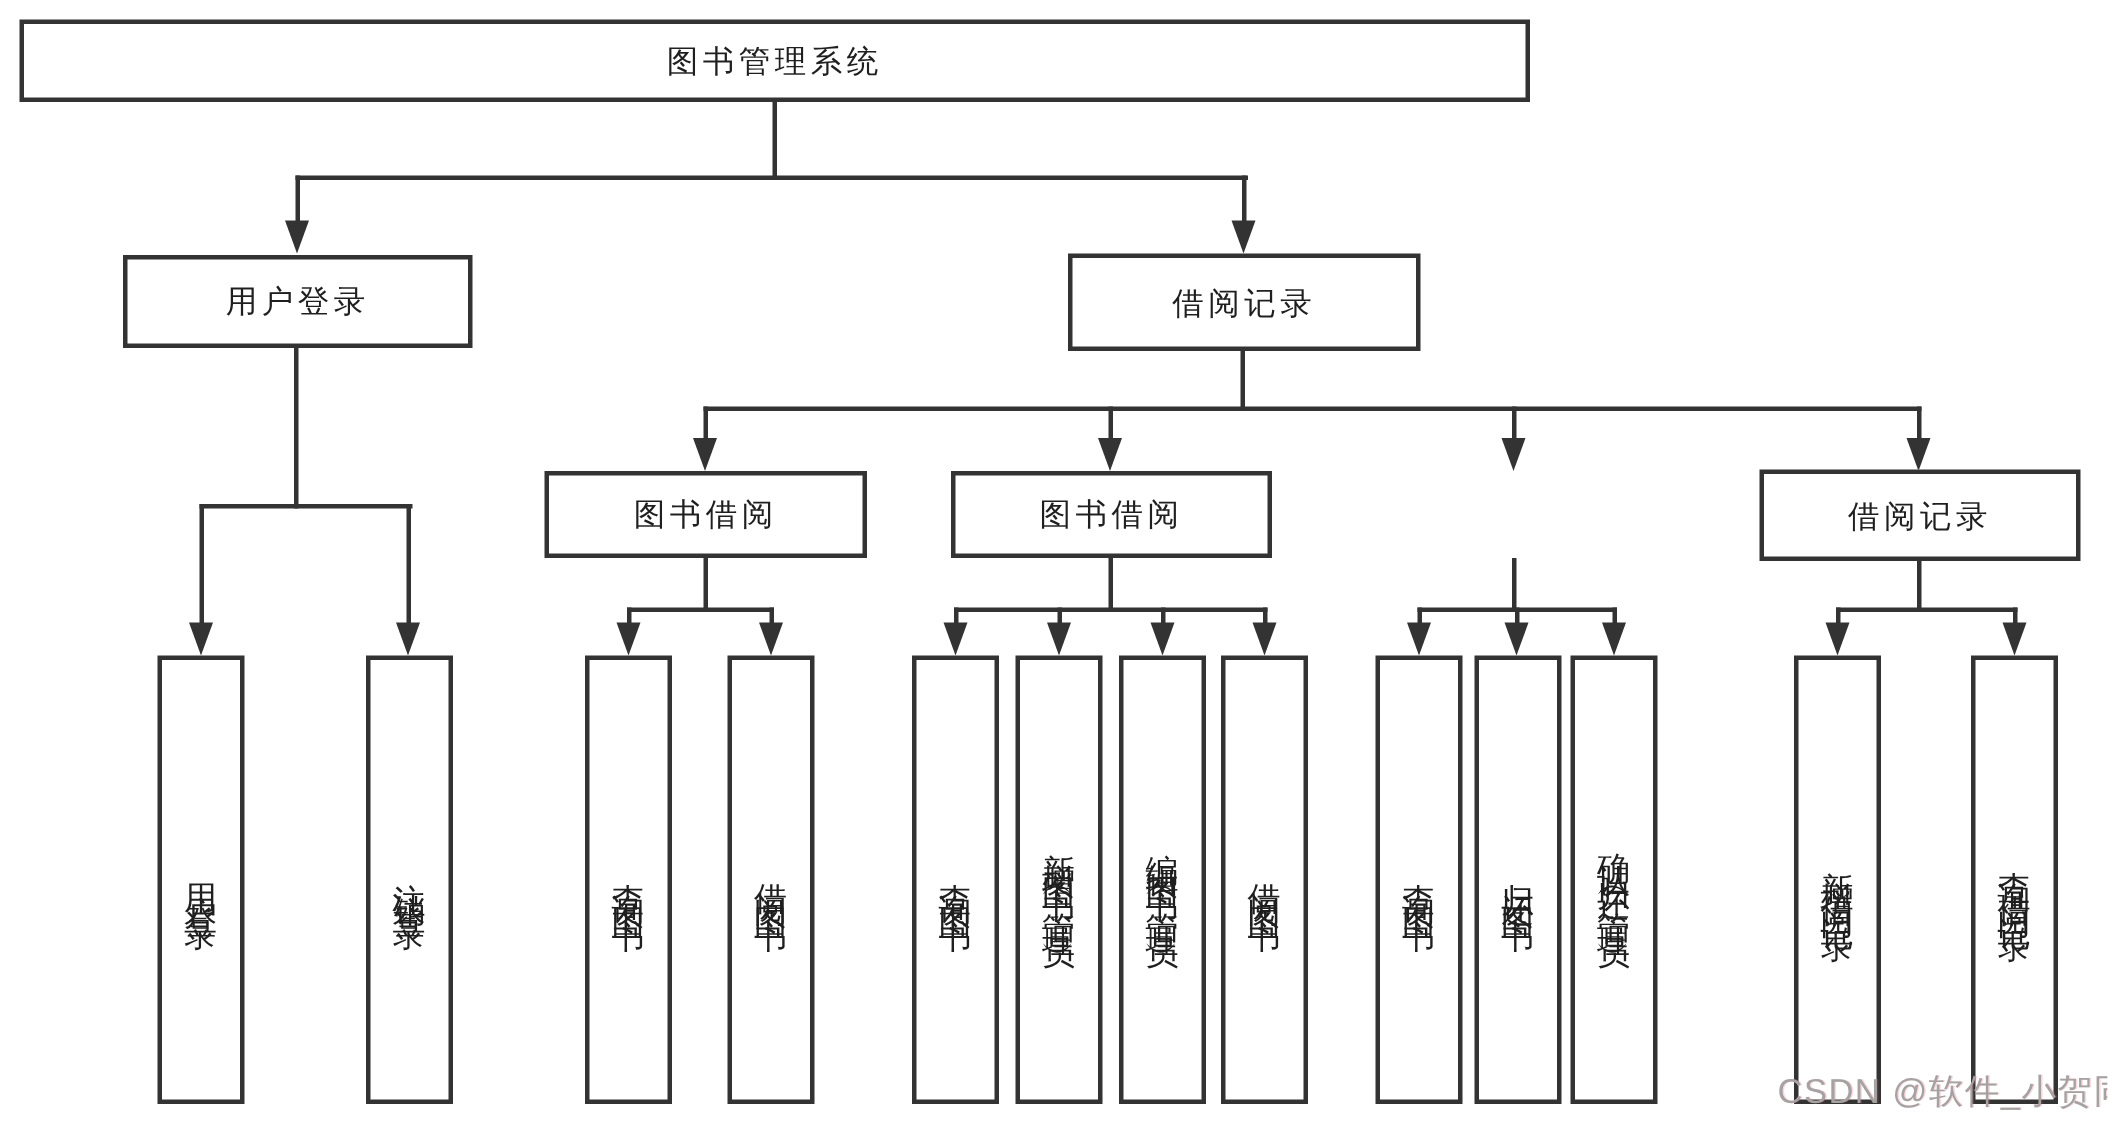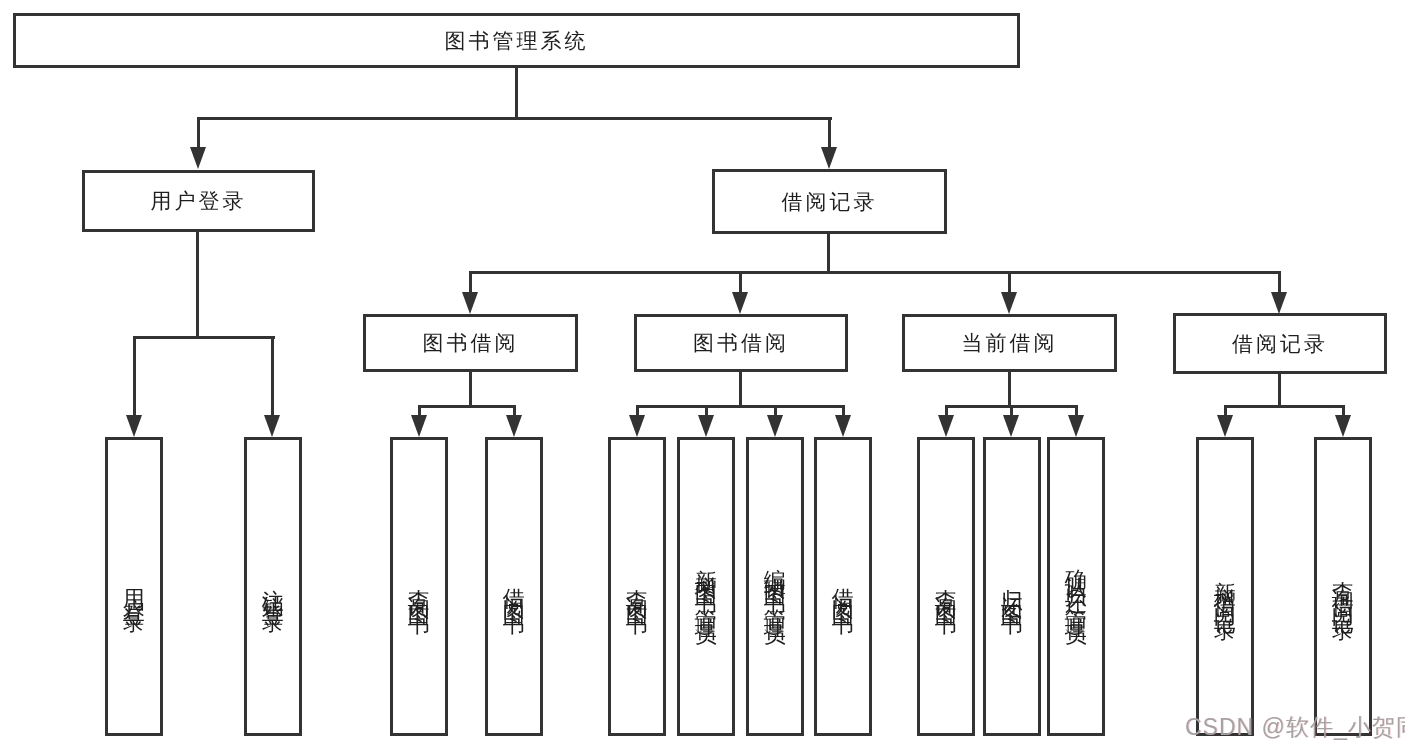--- a/index.html
+++ b/index.html
@@ -75,23 +75,20 @@
   <div class="vline" style="left:1008px;top:271px;height:23px;"></div>
   <div class="tri" style="left:1001px;top:292px;"></div>
   <div class="vline" style="left:1278px;top:271px;height:23px;"></div>
   <div class="tri" style="left:1271px;top:292px;"></div>
 
   <div class="box" style="left:363px;top:314px;width:215px;height:58px;">
     <span class="hlabel">图书借阅</span>
   </div>
   <div class="box" style="left:634px;top:314px;width:214px;height:58px;">
     <span class="hlabel">图书借阅</span>
-  </div>
-  <div class="box" style="left:902px;top:314px;width:215px;height:58px;">
-    <span class="hlabel">当前借阅</span>
   </div>
   <div class="box" style="left:1173px;top:313px;width:214px;height:61px;">
     <span class="hlabel">借阅记录</span>
   </div>
 
   <div class="vline" style="left:469px;top:372px;height:36px;"></div>
   <div class="hline" style="left:418px;top:405px;width:98px;"></div>
   <div class="vline" style="left:418px;top:405px;height:11px;"></div>
   <div class="tri" style="left:411px;top:415px;"></div>
   <div class="vline" style="left:513px;top:405px;height:11px;"></div>

